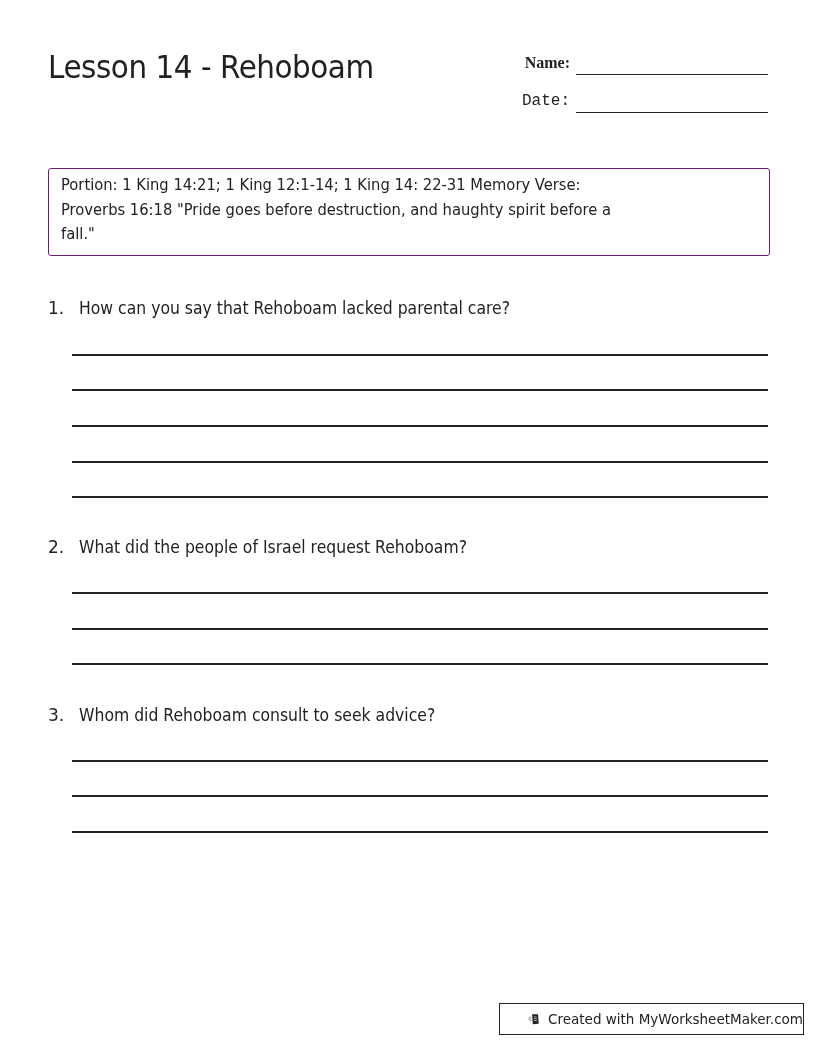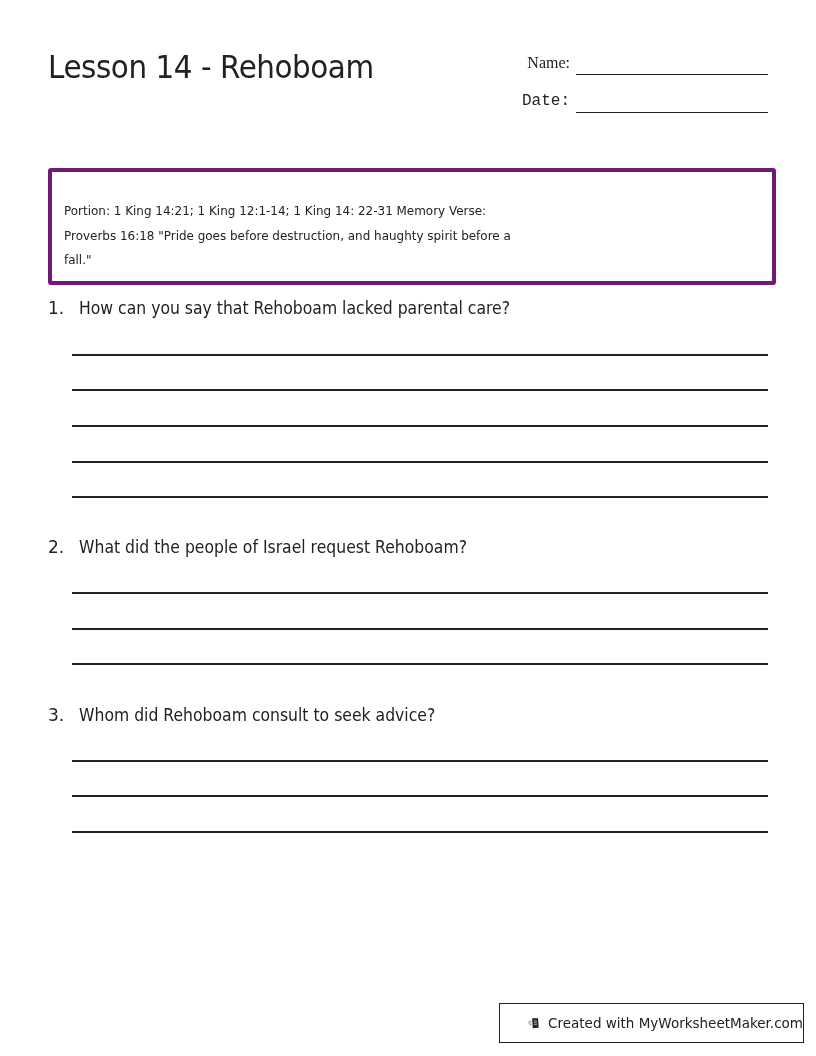--- a/index.html
+++ b/index.html
@@ -1,36 +1,36 @@
 <!DOCTYPE html>
 <html><head>
 <meta charset="utf-8">
 <style>
   html, body { margin: 0; padding: 0; background: #ffffff; }
   body { width: 816px; height: 1056px; position: relative; overflow: hidden; font-family: "DejaVu Sans", sans-serif; color: #222; }
   .title { position: absolute; left: 48px; top: 48px; font-size: 32px; font-weight: normal; letter-spacing: -0.5px; color: #222; margin: 0; font-family: "DejaVu Sans", sans-serif; transform: scaleX(0.92); transform-origin: left; }
   .field { position: absolute; left: 490px; width: 280px; height: 26px; font-family: "Liberation Serif", serif; font-size: 16px; color: #222; }
   .field .label { position: absolute; right: 200px; bottom: 6px; }
   .field .line { position: absolute; left: 86px; right: 2px; bottom: 3px; border-bottom: 1px solid #222; }
-  .portion { position: absolute; left: 48px; top: 168px; width: 696px; padding: 27px 12px 8px 12px; border: 4px solid #701a75; border-radius: 3px; font-size: 13px; line-height: 24.5px; color: #222; transform-origin: left; }
+  .portion { position: absolute; left: 48px; top: 168px; width: 696px; padding: 4px 12px 8px 12px; border: 1px solid #701a75; border-radius: 3px; font-size: 16px; line-height: 24.5px; color: #222; transform-origin: left; }
   .portion span { display: inline-block; transform: scaleX(0.92); transform-origin: left; white-space: nowrap; }
   .question { position: absolute; left: 48px; font-size: 17px; color: #222; }
   .question .num { position: absolute; left: 0; }
   .question .text { position: absolute; left: 31px; white-space: nowrap; transform: scaleX(0.92); transform-origin: left; display: inline-block; }
   .answer-line { position: absolute; left: 72px; width: 696px; height: 0; border-top: 2px solid #222; }
-  .footer { position: absolute; left: 499px; top: 1003px; width: 305px; height: 40px; border: 1px solid #222; display: flex; align-items: center; box-sizing: border-box; padding-left: 28px; }
+  .footer { position: absolute; left: 499px; top: 1003px; width: 305px; height: 32px; border: 1px solid #222; display: flex; align-items: center; box-sizing: border-box; padding-left: 28px; }
   .footer .icon { width: 22px; height: 22px; margin-right: 7px; }
   .footer .text { font-size: 13.5px; color: #222; white-space: nowrap; }
 </style>
 </head>
 <body>
 
 <h1 class="title">Lesson 14 - Rehoboam</h1>
 
-<div class="field" style="top:52px;">
+<div class="field" style="top:52px;font-weight:bold;">
   <span class="label">Name:</span>
   <span class="line"></span>
 </div>
 <div class="field" style="top:90px;font-family:Liberation Mono, monospace;">
   <span class="label">Date:</span>
   <span class="line"></span>
 </div>
 
 <div class="portion">
   <span>Portion: 1 King 14:21; 1 King 12:1-14; 1 King 14: 22-31 Memory Verse:</span><br>

